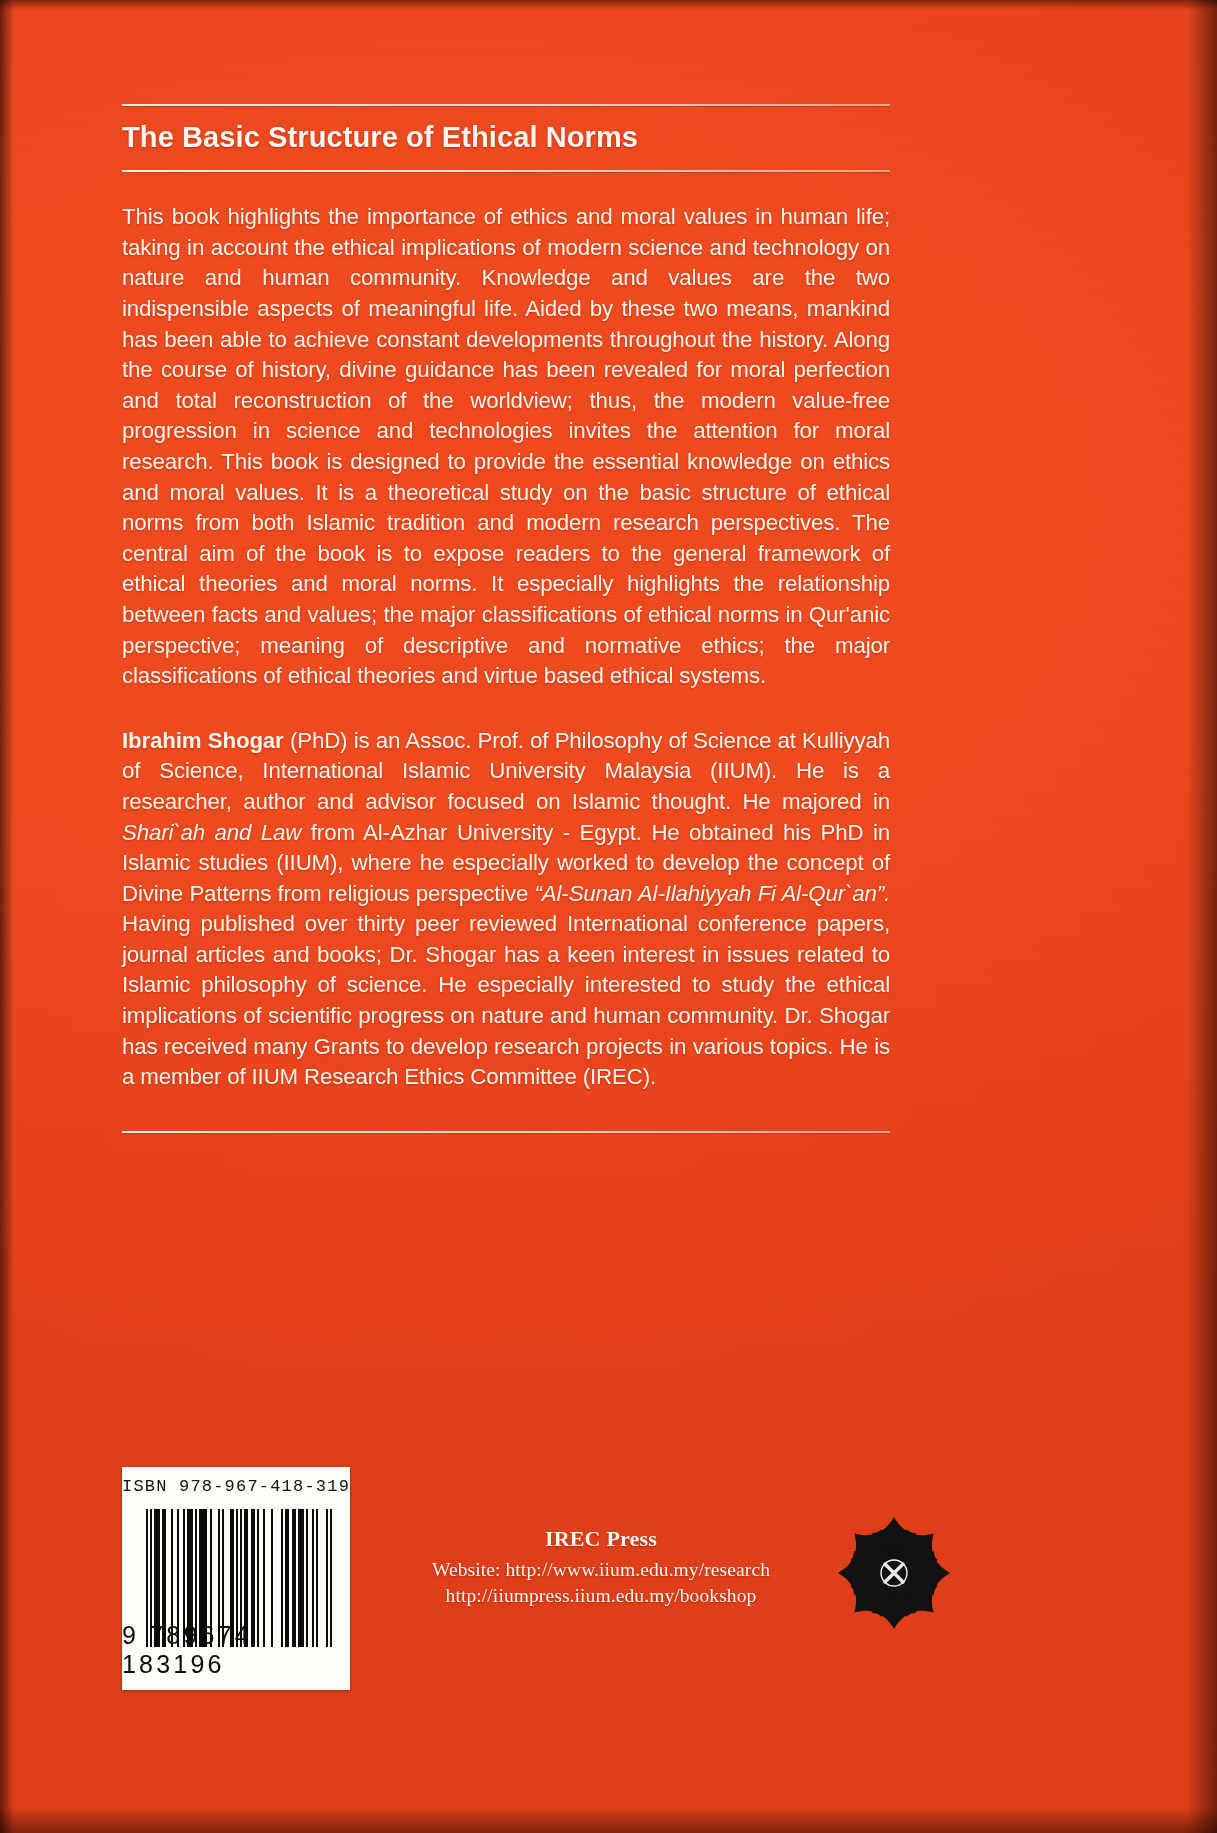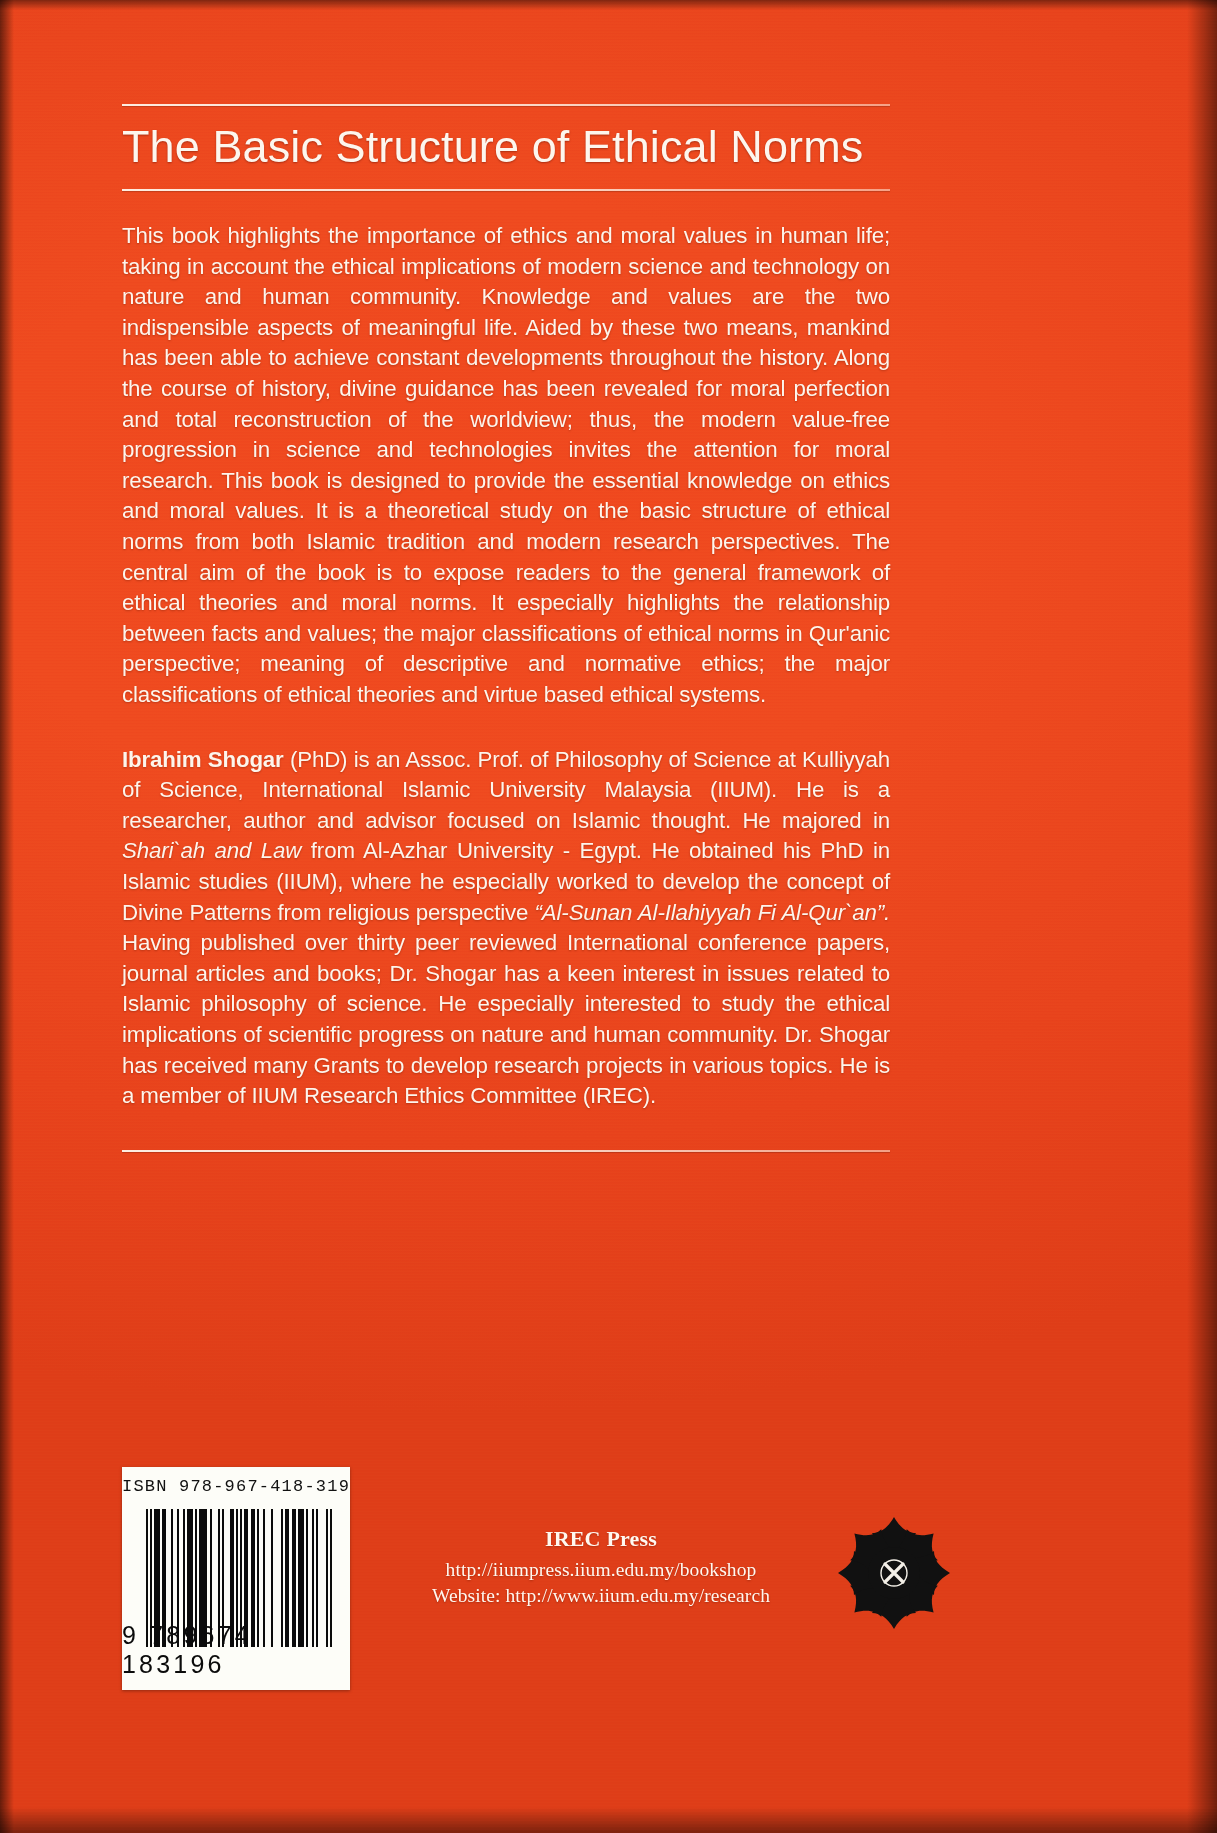--- a/index.html
+++ b/index.html
@@ -58,22 +58,22 @@
     height:2px;
     background:linear-gradient(90deg, rgba(255,245,235,0.95), rgba(255,250,240,0.80) 55%, rgba(255,235,220,0.55));
     box-shadow:0 1px 1px rgba(0,0,0,0.18);
   }
   .rule-top{margin-top:104px;}
 
   h1.title{
     margin:0;
     padding:14px 0 0 0;
     color:#fdf6ee;
-    font-size:45px;
-    font-weight:400;
+    font-size:29px;
+    font-weight:700;
     letter-spacing:0.1px;
     line-height:1.18;
     text-shadow:0 1px 2px rgba(90,15,0,0.45);
     white-space:nowrap;
   }
   .rule-under-title{margin-top:16px;}
 
   p.body{
     color:#fdf5ec;
     font-size:22.3px;
@@ -279,22 +279,22 @@
         <u style="width:1.0526315789473684%"></u>
         <i style="width:1.0526315789473684%"></i>
         <u style="width:1.0526315789473684%"></u>
         <i style="width:1.0526315789473684%"></i>
       </div>
     <div class="ean-text">9 789674 183196</div>
   </div>
 
   <div class="publisher">
     <div class="pname">IREC Press</div>
+    <div class="pline">Website: http://www.iium.edu.my/research</div>
     <div class="pline">http://iiumpress.iium.edu.my/bookshop</div>
-    <div class="pline">Website: http://www.iium.edu.my/research</div>
   </div>
 
   <div class="logo">
     <svg viewBox="0 0 120 120" width="120" height="120" aria-hidden="true">
       <g transform="translate(60,60)">
         <g id="petals">
           <g>
             <path d="M0,-56 C7,-44 14,-40 22,-40 C16,-32 14,-24 16,-15 C8,-19 -8,-19 -16,-15 C-14,-24 -16,-32 -22,-40 C-14,-40 -7,-44 0,-56 Z" fill="#111"></path>
           </g>
           <g transform="rotate(45)">

